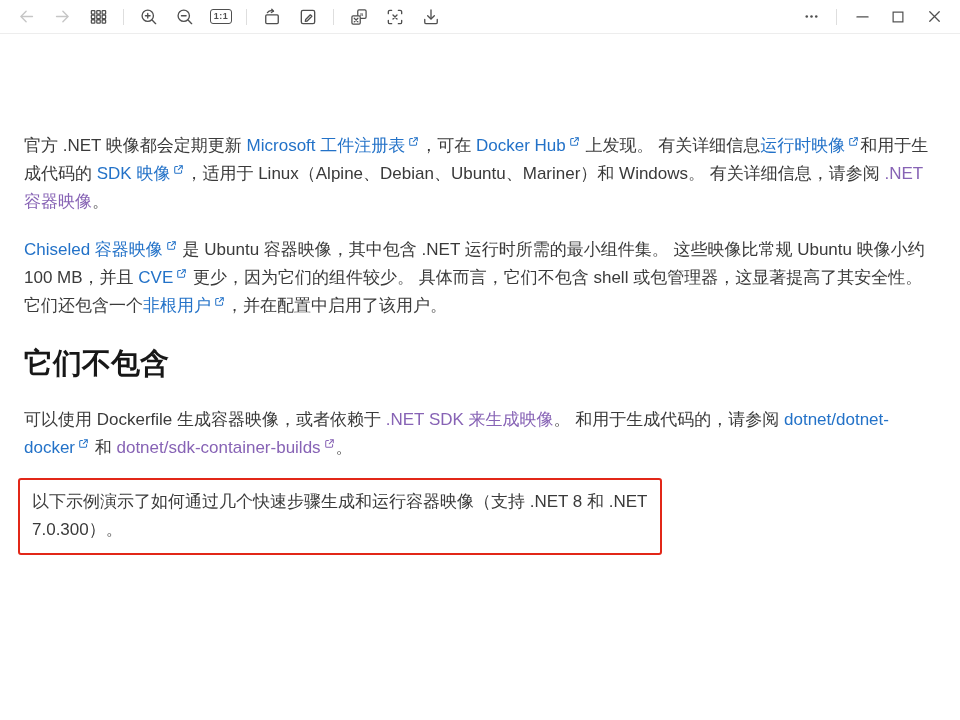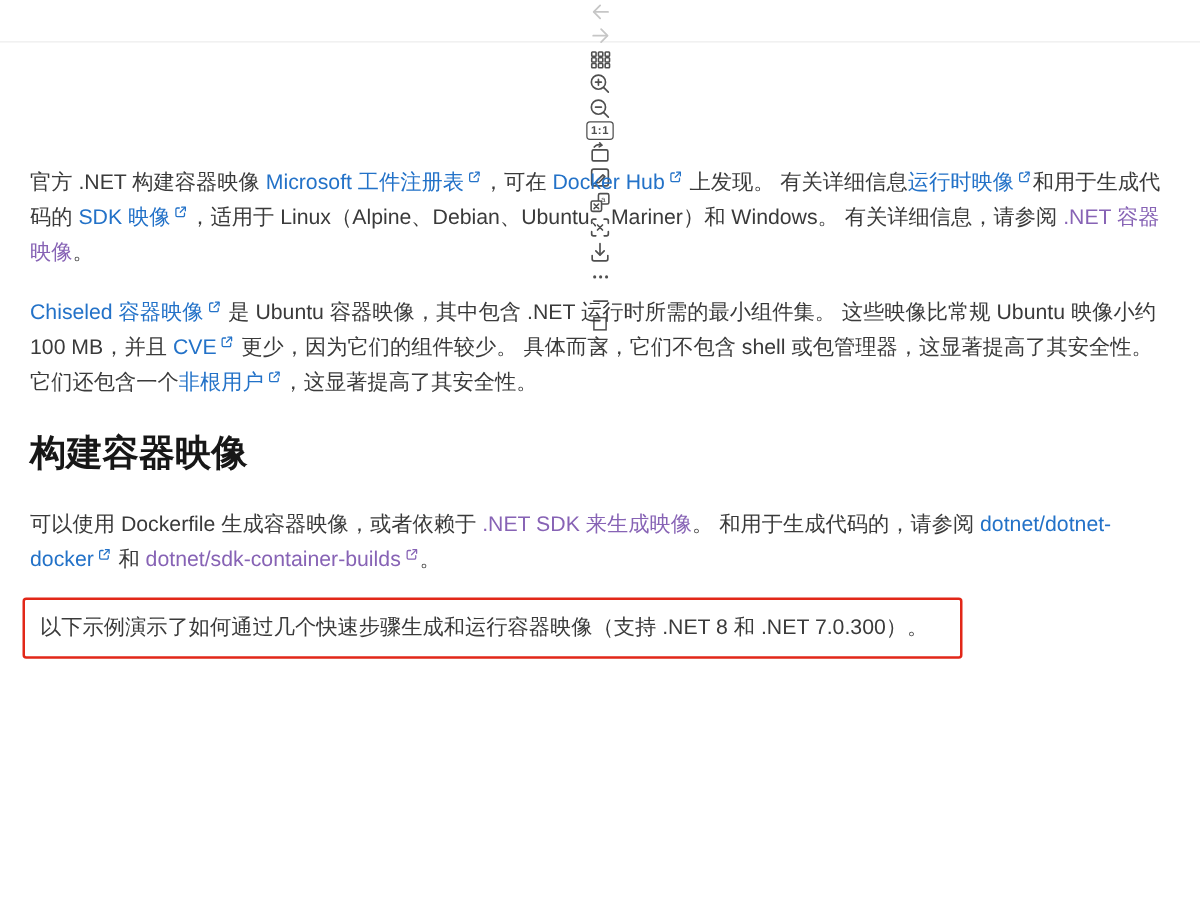--- a/index.html
+++ b/index.html
@@ -11,21 +11,21 @@
   }
   *{box-sizing:border-box;}
   html,body{margin:0;padding:0;}
   body{
     width:960px;height:720px;overflow:hidden;background:#fff;
     font-family:"Liberation Sans",sans-serif;color:var(--text);
   }
   
   .toolbar{
     height:34px;display:flex;align-items:center;padding:0 8px;
-    background:#fff;border-bottom:1px solid #ededed;flex-direction:column;
+    background:#fff;border-bottom:1px solid #ededed;
   }
   .tbtn{
     appearance:none;background:none;border:none;padding:0;margin:0 3px;
     width:30px;height:28px;display:flex;align-items:center;justify-content:center;
     color:var(--icon);cursor:pointer;border-radius:4px;
   }
   .tbtn.disabled{color:var(--icon-disabled);}
   .tsep{width:1px;height:16px;background:#dedede;margin:0 7px;}
   .tspacer{flex:1;}
   .ratio{
@@ -42,21 +42,21 @@
   .anchor{
     position:absolute;left:-24px;top:11px;color:#79a9dc;cursor:pointer;
     display:inline-flex;
   }
   p{margin:0 0 20px 0;font-size:17px;line-height:28px;color:var(--text);}
   h2{margin:26px 0 26px 0;font-size:29px;line-height:34px;font-weight:bold;color:#171717;}
   .lnk{color:var(--link);text-decoration:none;cursor:pointer;}
   .lnk.visited{color:var(--visited);}
   .ext{display:inline-block;margin:0 1px 0 3px;position:relative;top:-4px;}
   .highlight{
-    margin:-4px 0 0 -6px;width:752px;border:2.5px solid #e22718;border-radius:3px;
+    margin:-4px 0 0 -6px;width:644px;border:2.5px solid #e22718;border-radius:3px;
     padding:8px 10px 9px 12px;font-size:17px;line-height:28px;color:var(--text);
   }
   svg{display:block;}
 </style>
 </head>
 <body>
 
 <div class="window">
 
   <div class="toolbar">
@@ -166,21 +166,21 @@
     <button class="tbtn">
       <svg viewBox="0 0 24 24" width="19" height="19" fill="none" stroke="currentColor" stroke-width="1.6" stroke-linecap="round">
           <path d="m6 6 12 12M18 6 6 18"></path>
         </svg>
     </button>
   </div>
 
   <div class="content">
 
 
-    <p><span>官方 .NET 构建容器映像 </span><a href="#" class="lnk">Microsoft 工件注册表<span class="ext"><svg viewBox="0 0 16 16" width="11" height="11" fill="none" stroke="currentColor" stroke-width="1.5" stroke-linecap="round" stroke-linejoin="round">
+    <p><span>官方 .NET 映像都会定期更新 </span><a href="#" class="lnk">Microsoft 工件注册表<span class="ext"><svg viewBox="0 0 16 16" width="11" height="11" fill="none" stroke="currentColor" stroke-width="1.5" stroke-linecap="round" stroke-linejoin="round">
               <path d="M6.5 3.5H4A1.5 1.5 0 0 0 2.5 5v7A1.5 1.5 0 0 0 4 13.5h7a1.5 1.5 0 0 0 1.5-1.5V9.5"></path>
               <path d="M9.2 2.5h4.3v4.3"></path>
               <path d="M13.2 2.8 7.6 8.4"></path>
             </svg></span></a><span>，可在 </span><a href="#" class="lnk">Docker Hub<span class="ext"><svg viewBox="0 0 16 16" width="11" height="11" fill="none" stroke="currentColor" stroke-width="1.5" stroke-linecap="round" stroke-linejoin="round">
               <path d="M6.5 3.5H4A1.5 1.5 0 0 0 2.5 5v7A1.5 1.5 0 0 0 4 13.5h7a1.5 1.5 0 0 0 1.5-1.5V9.5"></path>
               <path d="M9.2 2.5h4.3v4.3"></path>
               <path d="M13.2 2.8 7.6 8.4"></path>
             </svg></span></a><span> 上发现。 有关详细信息</span><a href="#" class="lnk">运行时映像<span class="ext"><svg viewBox="0 0 16 16" width="11" height="11" fill="none" stroke="currentColor" stroke-width="1.5" stroke-linecap="round" stroke-linejoin="round">
               <path d="M6.5 3.5H4A1.5 1.5 0 0 0 2.5 5v7A1.5 1.5 0 0 0 4 13.5h7a1.5 1.5 0 0 0 1.5-1.5V9.5"></path>
               <path d="M9.2 2.5h4.3v4.3"></path>
@@ -197,23 +197,23 @@
               <path d="M9.2 2.5h4.3v4.3"></path>
               <path d="M13.2 2.8 7.6 8.4"></path>
             </svg></span></a><span> 是 Ubuntu 容器映像，其中包含 .NET 运行时所需的最小组件集。 这些映像比常规 Ubuntu 映像小约 100 MB，并且 </span><a href="#" class="lnk">CVE<span class="ext"><svg viewBox="0 0 16 16" width="11" height="11" fill="none" stroke="currentColor" stroke-width="1.5" stroke-linecap="round" stroke-linejoin="round">
               <path d="M6.5 3.5H4A1.5 1.5 0 0 0 2.5 5v7A1.5 1.5 0 0 0 4 13.5h7a1.5 1.5 0 0 0 1.5-1.5V9.5"></path>
               <path d="M9.2 2.5h4.3v4.3"></path>
               <path d="M13.2 2.8 7.6 8.4"></path>
             </svg></span></a><span> 更少，因为它们的组件较少。 具体而言，它们不包含 shell 或包管理器，这显著提高了其安全性。 它们还包含一个</span><a href="#" class="lnk">非根用户<span class="ext"><svg viewBox="0 0 16 16" width="11" height="11" fill="none" stroke="currentColor" stroke-width="1.5" stroke-linecap="round" stroke-linejoin="round">
               <path d="M6.5 3.5H4A1.5 1.5 0 0 0 2.5 5v7A1.5 1.5 0 0 0 4 13.5h7a1.5 1.5 0 0 0 1.5-1.5V9.5"></path>
               <path d="M9.2 2.5h4.3v4.3"></path>
               <path d="M13.2 2.8 7.6 8.4"></path>
-            </svg></span></a><span>，这显著提高了其安全性。</span></p>
-
-    <h2>构建容器映像</h2>
+            </svg></span></a><span>，并在配置中启用了该用户。</span></p>
+
+    <h2>它们不包含</h2>
 
     <p><span>可以使用 Dockerfile 生成容器映像，或者依赖于 </span><a href="#" class="lnk visited">.NET SDK 来生成映像</a><span>。 和用于生成代码的，请参阅 </span><a href="#" class="lnk">dotnet/dotnet-docker<span class="ext"><svg viewBox="0 0 16 16" width="11" height="11" fill="none" stroke="currentColor" stroke-width="1.5" stroke-linecap="round" stroke-linejoin="round">
               <path d="M6.5 3.5H4A1.5 1.5 0 0 0 2.5 5v7A1.5 1.5 0 0 0 4 13.5h7a1.5 1.5 0 0 0 1.5-1.5V9.5"></path>
               <path d="M9.2 2.5h4.3v4.3"></path>
               <path d="M13.2 2.8 7.6 8.4"></path>
             </svg></span></a><span> 和 </span><a href="#" class="lnk visited">dotnet/sdk-container-builds<span class="ext"><svg viewBox="0 0 16 16" width="11" height="11" fill="none" stroke="currentColor" stroke-width="1.5" stroke-linecap="round" stroke-linejoin="round">
               <path d="M6.5 3.5H4A1.5 1.5 0 0 0 2.5 5v7A1.5 1.5 0 0 0 4 13.5h7a1.5 1.5 0 0 0 1.5-1.5V9.5"></path>
               <path d="M9.2 2.5h4.3v4.3"></path>
               <path d="M13.2 2.8 7.6 8.4"></path>
             </svg></span></a><span>。</span></p>

